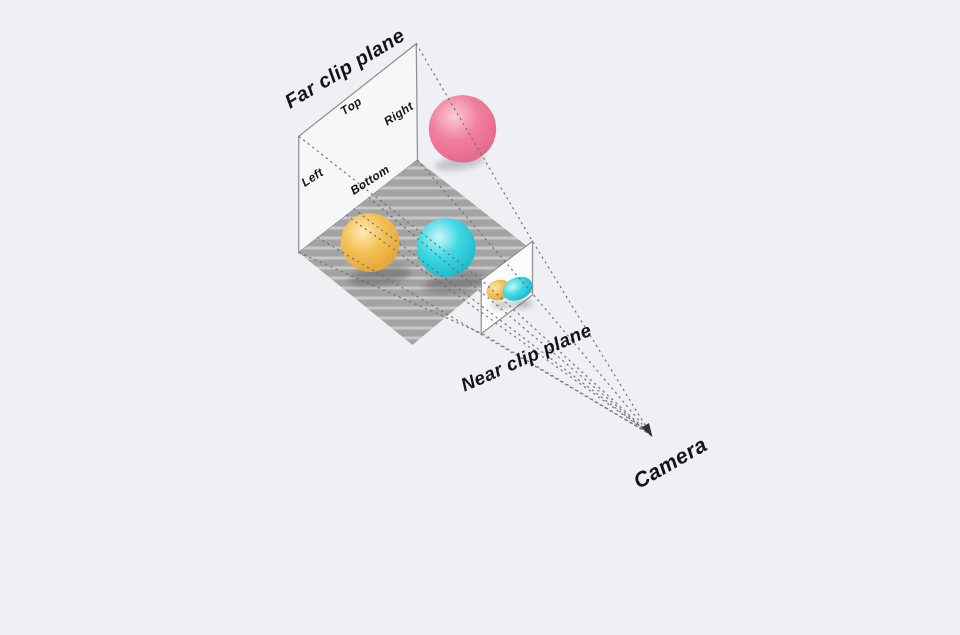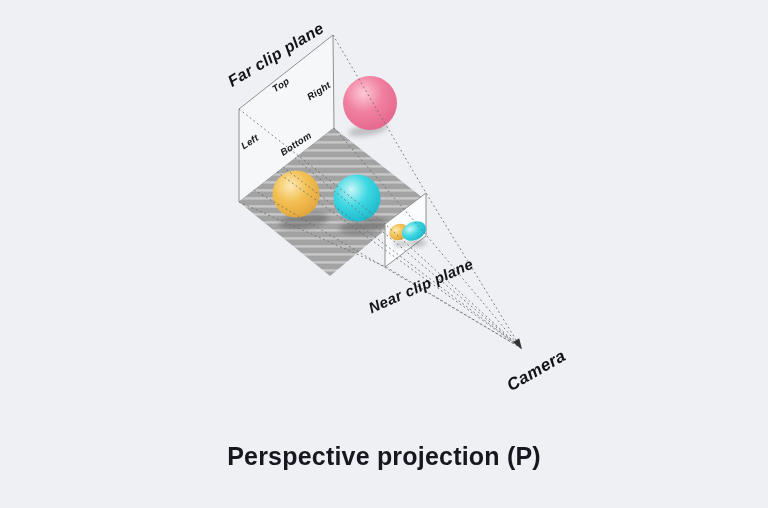--- a/index.html
+++ b/index.html
@@ -82,14 +82,13 @@
     <text class="lbl lbl-face" x="281" y="88" text-anchor="middle" transform="rotate(-33 281 85)">Top</text>
     <text class="lbl lbl-face" x="319" y="94" text-anchor="middle" transform="rotate(-33 319 91)">Right</text>
     <text class="lbl lbl-face" x="250" y="145" text-anchor="middle" transform="rotate(-33 250 142)">Left</text>
     <text class="lbl lbl-face" x="296" y="147" text-anchor="middle" transform="rotate(-33 296 144)">Bottom</text>
 
     <text class="lbl lbl-big" x="276" y="60" text-anchor="middle" transform="rotate(-31 276 55)">Far clip plane</text>
     <text class="lbl lbl-mid" x="421" y="291" text-anchor="middle" transform="rotate(-24 421 286)">Near clip plane</text>
     <text class="lbl lbl-cam" x="536" y="376" text-anchor="middle" transform="rotate(-30 536 370)">Camera</text>
   </svg>
 
-  <div class="title">Perspective projection (P)</div>
 </div>
 
 </body></html>

